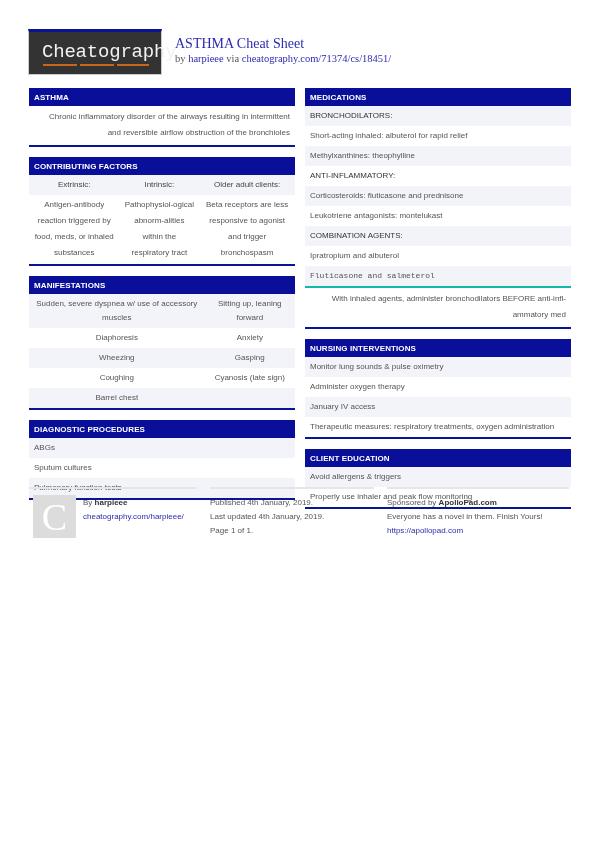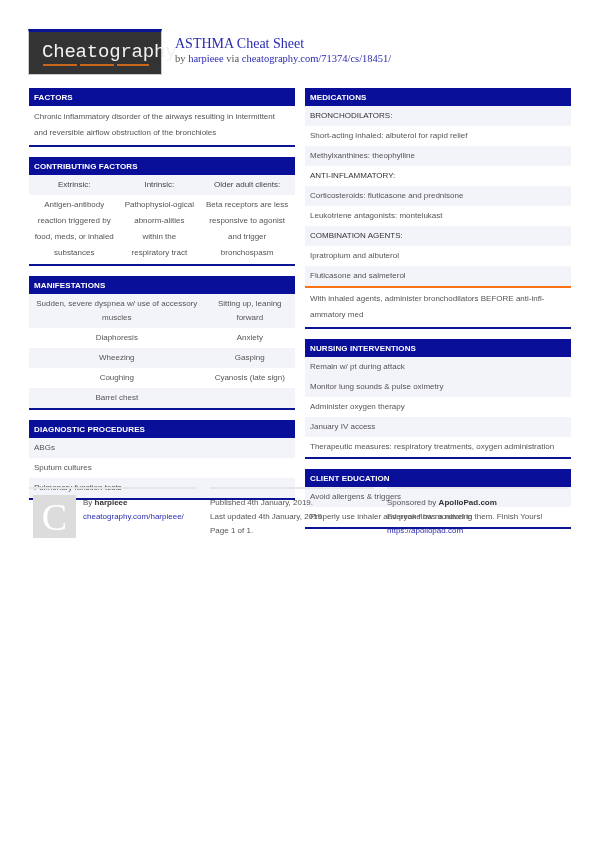--- a/index.html
+++ b/index.html
@@ -18,22 +18,22 @@
     .col { position: absolute; top: 88px; width: 266px; }
     .col-left { left: 29px; }
     .col-right { left: 305px; }
 
     .section { margin-bottom: 10px; border-bottom: 2px solid #0b1494; }
     .section-head { background: #0a0f9a; color: #ffffff; font-weight: bold; font-size: 8px; height: 18px; line-height: 19px; padding-left: 5px; letter-spacing: 0.1px; }
     .row { padding: 3px 5px; line-height: 14px; font-size: 8px; color: #555; }
     .row.odd { background: #f3f3fa; }
     .row.even { background: #ffffff; }
     .row.sub { color: #333; }
-    .desc { padding: 3px 5px 4px; line-height: 16px; color: #555; font-size: 8px; }
-    .sep { border-bottom: 2px solid #f97316; }
+    .desc { padding: 3px 5px 4px; line-height: 16px; color: #555; font-size: 8px; text-align: right; }
+    .sep { border-bottom: 2px solid #14b8a6; font-family: Liberation Mono, monospace; }
 
     .grid3 { display: grid; grid-template-columns: 34% 30% 36%; text-align: center; }
     .grid3 .cell { padding: 3px 5px; line-height: 14px; }
     .grid3.head { background: #f3f3fa; color: #444; }
     .grid3.body { background: #ffffff; color: #555; }
     .grid3.body .cell { line-height: 16px; padding-top: 2px; padding-bottom: 3px; }
 
     .grid2 { display: grid; grid-template-columns: 66% 34%; }
     .grid2 .cell { padding: 3px 5px; line-height: 14px; color: #555; text-align: center; }
 
@@ -62,21 +62,21 @@
       <a>harpieee</a>
       <span>via</span>
       <a>cheatography.com/71374/cs/18451/</a>
     </div>
   </div>
 </div>
 
 <div class="col col-left">
 
   <div class="section">
-    <div class="section-head">FACTORS</div>
+    <div class="section-head">ASTHMA</div>
     <div class="desc">Chronic inflammatory disorder of the airways resulting in intermittent and reversible airflow obstruction of the bronchioles</div>
   </div>
 
   <div class="section">
     <div class="section-head">CONTRIBUTING FACTORS</div>
     <div class="grid3 head">
       <div class="cell">Extrinsic:</div>
       <div class="cell">Intrinsic:</div>
       <div class="cell">Older adult clients:</div>
     </div>
@@ -131,21 +131,20 @@
     <div class="row odd">Corticosteroids: fluticasone and prednisone</div>
     <div class="row even">Leukotriene antagonists: montelukast</div>
     <div class="row odd sub">COMBINATION AGENTS:</div>
     <div class="row even">Ipratropium and albuterol</div>
     <div class="row odd sep">Fluticasone and salmeterol</div>
     <div class="desc">With inhaled agents, administer bronchodilators BEFORE anti-infl-ammatory med</div>
   </div>
 
   <div class="section">
     <div class="section-head">NURSING INTERVENTIONS</div>
-    <div class="row odd">Remain w/ pt during attack</div>
     <div class="row odd">Monitor lung sounds &amp; pulse oximetry</div>
     <div class="row even">Administer oxygen therapy</div>
     <div class="row odd">January IV access</div>
     <div class="row even">Therapeutic measures: respiratory treatments, oxygen administration</div>
   </div>
 
   <div class="section">
     <div class="section-head">CLIENT EDUCATION</div>
     <div class="row odd">Avoid allergens &amp; triggers</div>
     <div class="row even">Properly use inhaler and peak flow monitoring</div>

